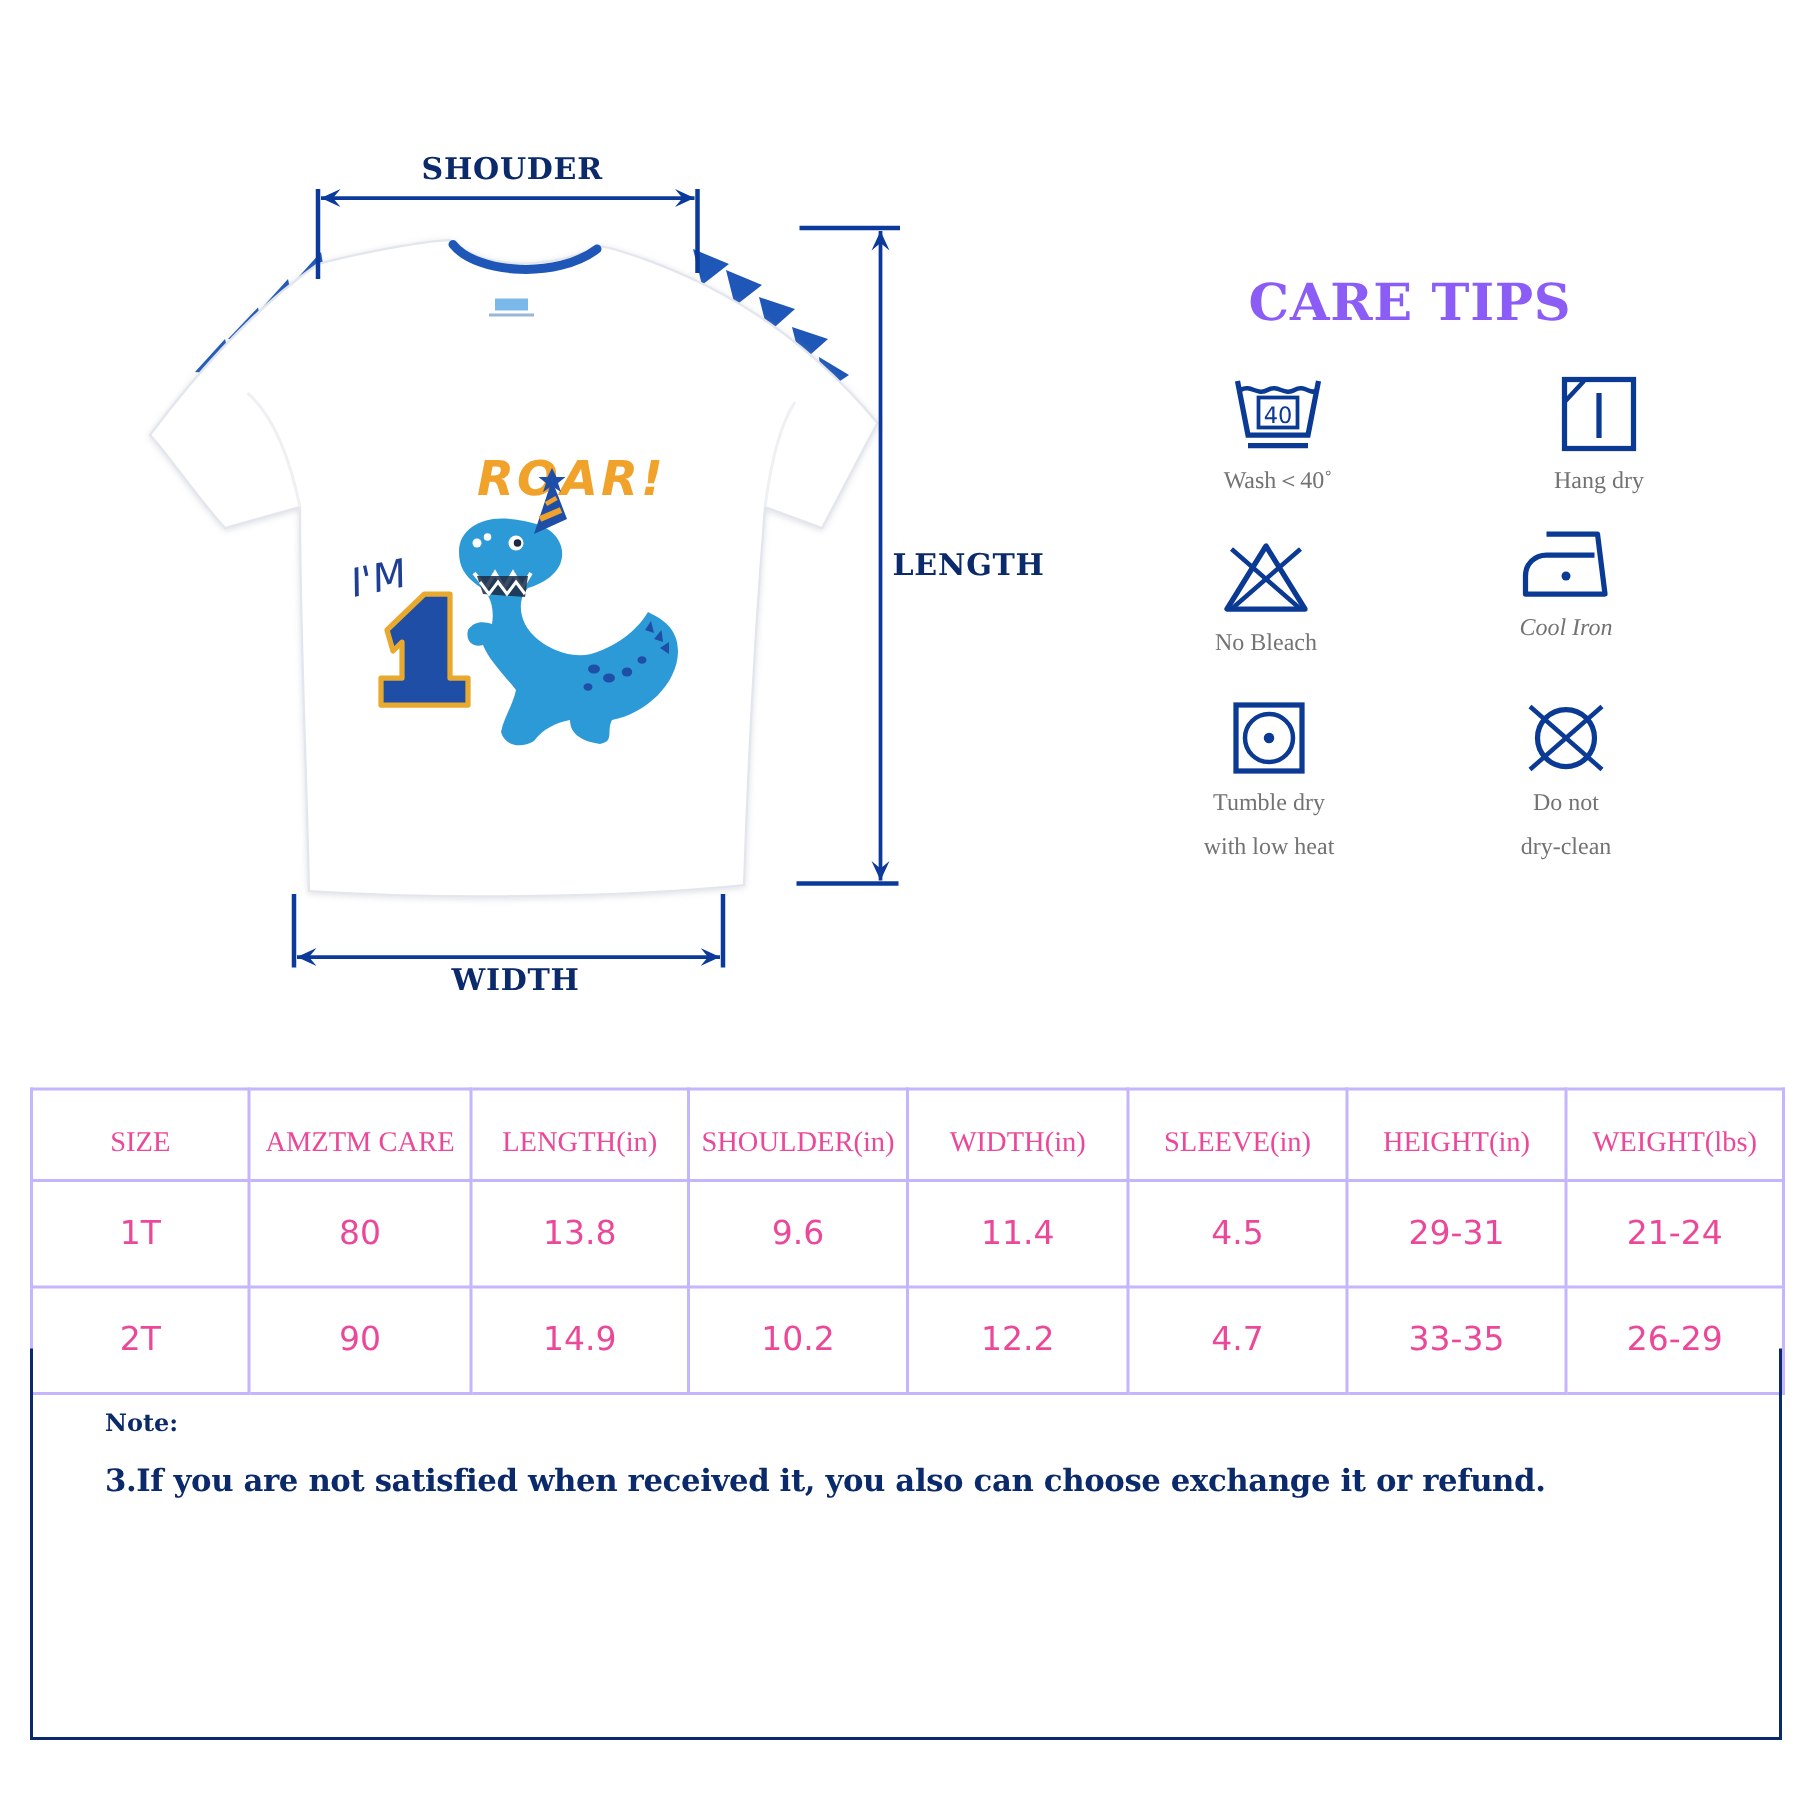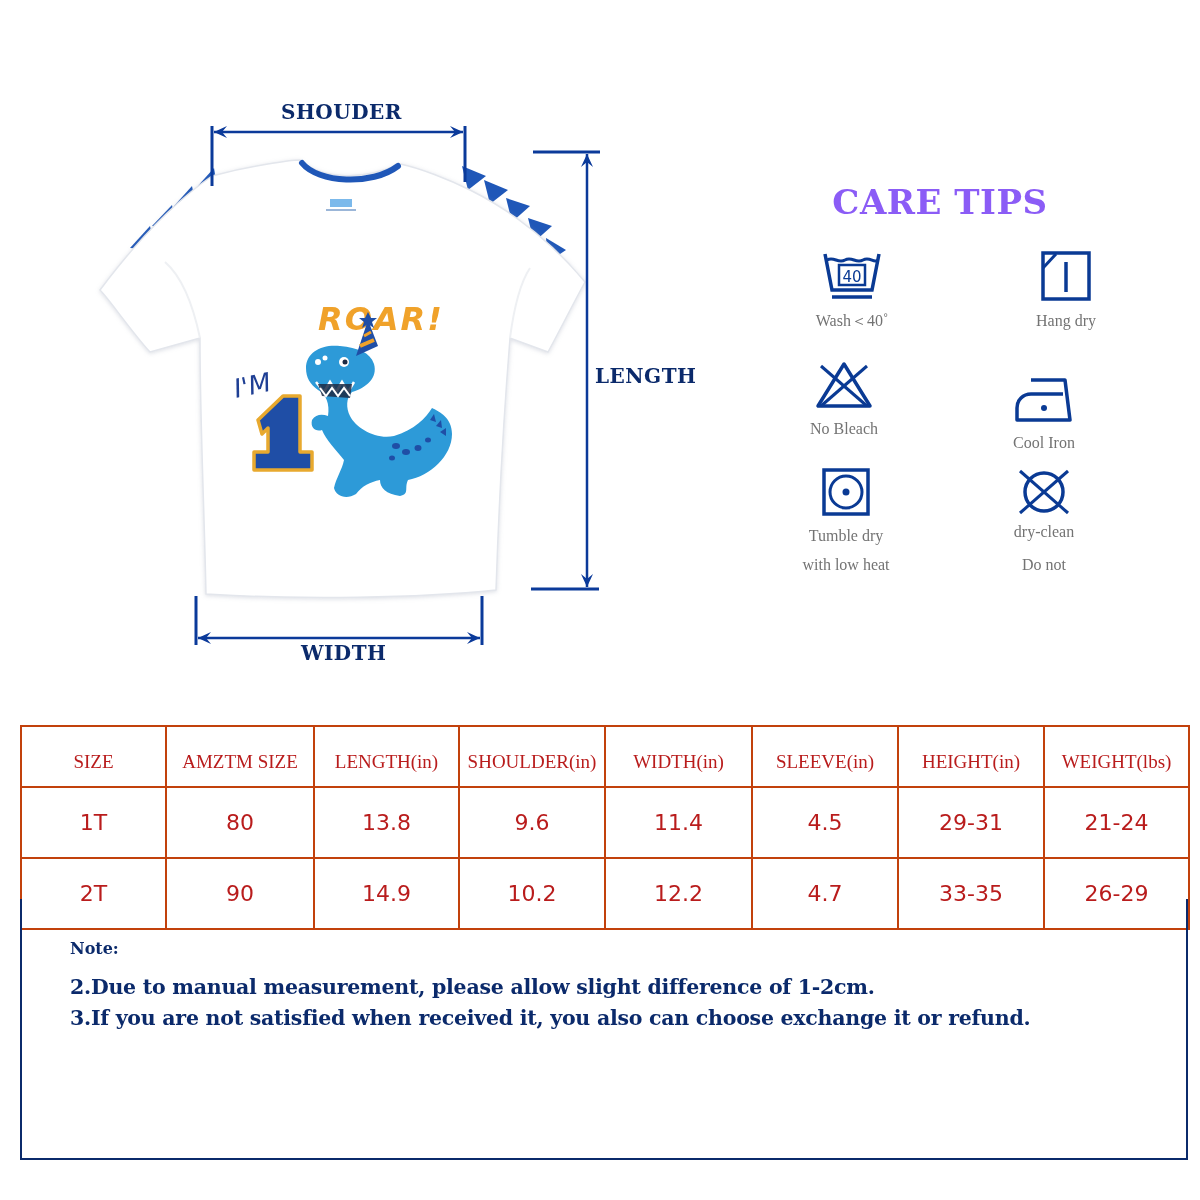--- a/index.html
+++ b/index.html
@@ -45,23 +45,23 @@
 
     
     .size-table {
       position: absolute;
       left: 20px; top: 725px;
       width: 1168px;
       border-collapse: collapse;
       table-layout: fixed;
     }
     .size-table th, .size-table td {
-      border: 2px solid #c2410c;
+      border: 2px solid #c4b5fd;
       text-align: center;
-      color: #b91c1c;
+      color: #ec4899;
     }
     .size-table th {
       height: 61px;
       font-family: "Liberation Serif", serif;
       font-weight: normal;
       font-size: 19px;
       padding-top: 10px;
     }
     .size-table td {
       height: 71px;
@@ -240,21 +240,21 @@
 
   <div class="care-item" style="left:744px; top:360px;">
     <svg width="62" height="50" viewBox="0 0 62 50">
       <polygon points="31,4 5,46 57,46" fill="none" stroke="#0a3a94" stroke-width="3.5" stroke-linejoin="round"></polygon>
       <line x1="8" y1="6" x2="54" y2="46" stroke="#0a3a94" stroke-width="3"></line>
       <line x1="54" y1="6" x2="8" y2="46" stroke="#0a3a94" stroke-width="3"></line>
     </svg>
     <span class="care-label">No Bleach</span>
   </div>
 
-  <div class="care-item" style="left:944px; top:376px;">
+  <div class="care-item" style="left:944px; top:352px;font-style:italic;">
     <svg width="62" height="48" viewBox="0 0 62 48">
       <path d="M18,4 L52,4 L57,44 L4,44 L4,32 C4,24 10,18 18,18 L50,18" fill="none" stroke="#0a3a94" stroke-width="3.5" stroke-linejoin="round"></path>
       <circle cx="31" cy="32" r="3" fill="#0a3a94"></circle>
     </svg>
     <span class="care-label">Cool Iron</span>
   </div>
 
   <div class="care-item" style="left:746px; top:467px;">
     <svg width="50" height="50" viewBox="0 0 50 50">
       <rect x="3" y="3" width="44" height="44" fill="none" stroke="#0a3a94" stroke-width="3.5"></rect>
@@ -264,40 +264,40 @@
     <span class="care-label">Tumble dry</span>
     <span class="care-label" style="margin-top:0">with low heat</span>
   </div>
 
   <div class="care-item" style="left:944px; top:467px;">
     <svg width="58" height="50" viewBox="0 0 58 50">
       <circle cx="29" cy="25" r="19" fill="none" stroke="#0a3a94" stroke-width="3.5"></circle>
       <line x1="5" y1="4" x2="53" y2="46" stroke="#0a3a94" stroke-width="3"></line>
       <line x1="53" y1="4" x2="5" y2="46" stroke="#0a3a94" stroke-width="3"></line>
     </svg>
+    <span class="care-label">Do not</span>
     <span class="care-label" style="margin-top:0">dry-clean</span>
-    <span class="care-label">Do not</span>
   </div>
 </div>
 
 <table class="size-table">
   <colgroup>
     <col style="width:145px">
       <col style="width:148px">
       <col style="width:145px">
       <col style="width:146px">
     <col style="width:147px">
       <col style="width:146px">
       <col style="width:146px">
       <col style="width:145px">
   </colgroup>
   <thead>
     <tr>
       <th>SIZE</th>
-      <th>AMZTM SIZE</th>
+      <th>AMZTM CARE</th>
       <th>LENGTH(in)</th>
       <th>SHOULDER(in)</th>
       <th>WIDTH(in)</th>
       <th>SLEEVE(in)</th>
       <th>HEIGHT(in)</th>
       <th>WEIGHT(lbs)</th>
     </tr>
   </thead>
   <tbody>
     <tr>
@@ -318,15 +318,14 @@
       <td>12.2</td>
       <td>4.7</td>
       <td>33-35</td>
       <td>26-29</td>
     </tr>
   </tbody>
 </table>
 
 <div class="notes-box">
   <div class="notes-title">Note:</div>
-  <div class="note-line">2.Due to manual measurement, please allow slight difference of 1-2cm.</div>
   <div class="note-line">3.If you are not satisfied when received it, you also can choose exchange it or refund.</div>
 </div>
 
 </body></html>

